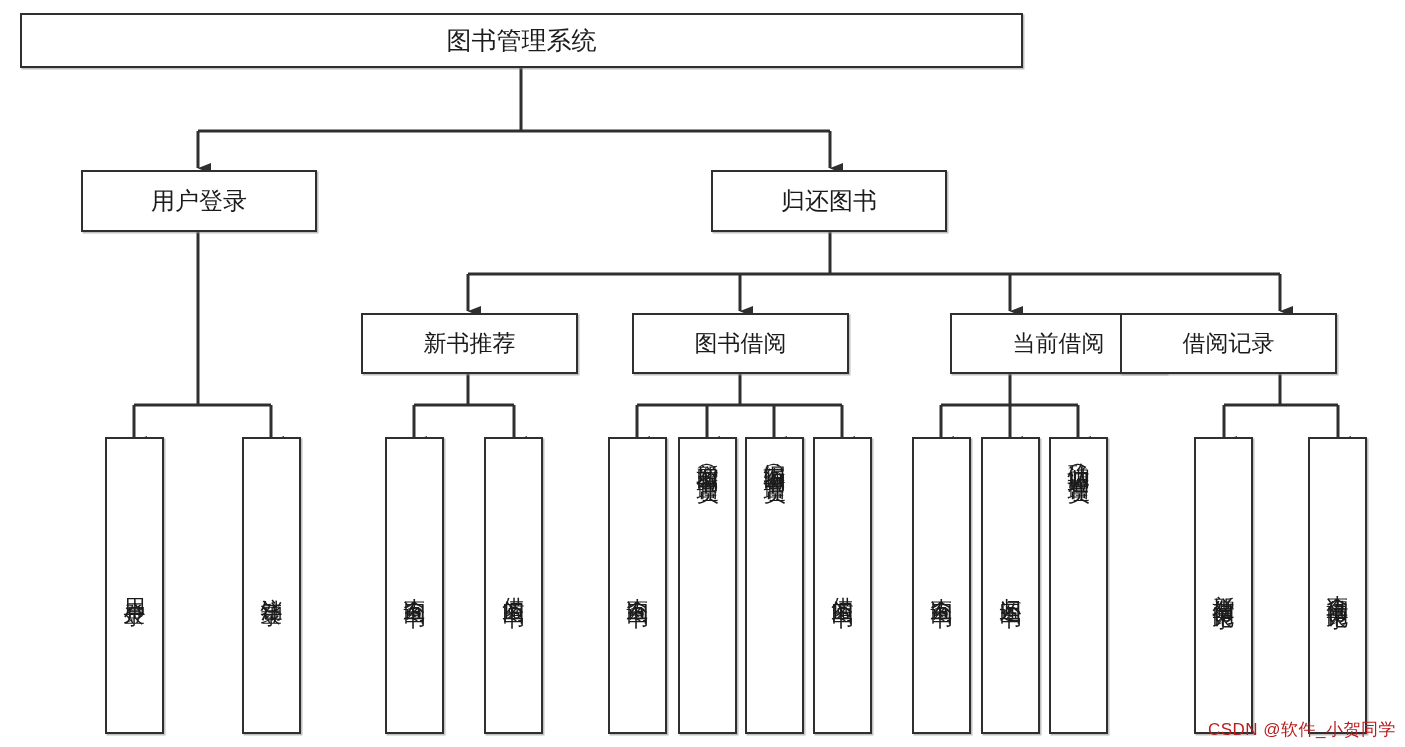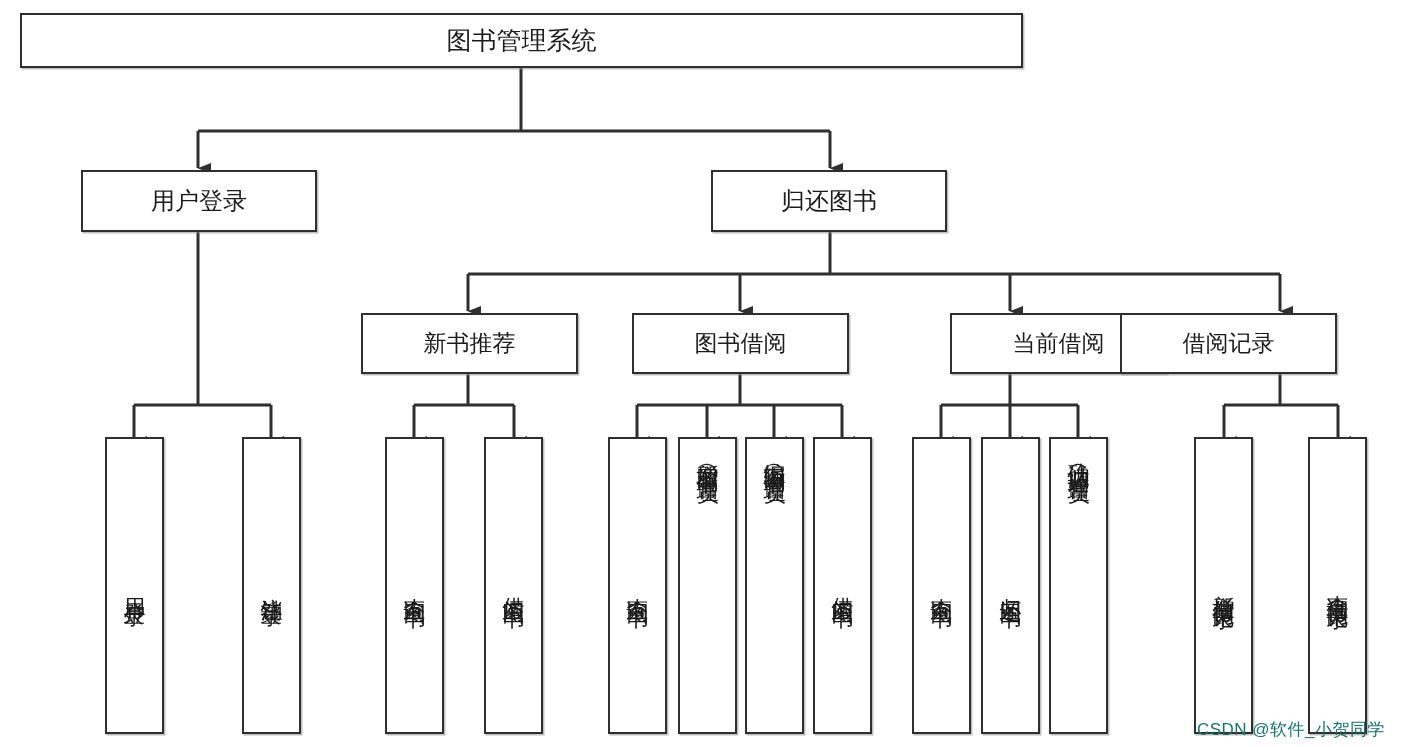--- a/index.html
+++ b/index.html
@@ -60,24 +60,24 @@
     letter-spacing: 3px;
     line-height: 1;
     white-space: nowrap;
   }
   .node.leaf.center-text {
     align-items: center;
     padding-top: 0;
   }
   #watermark {
     position: absolute;
-    right: 20px;
+    right: 9px;
     bottom: 6px;
     font-size: 17px;
-    color: #0f766e;
+    color: #b91c1c;
     letter-spacing: 0.5px;
     white-space: nowrap;
     user-select: none;
   }
 </style>
 </head>
 <body>
 
 <div id="diagram-root">
 

